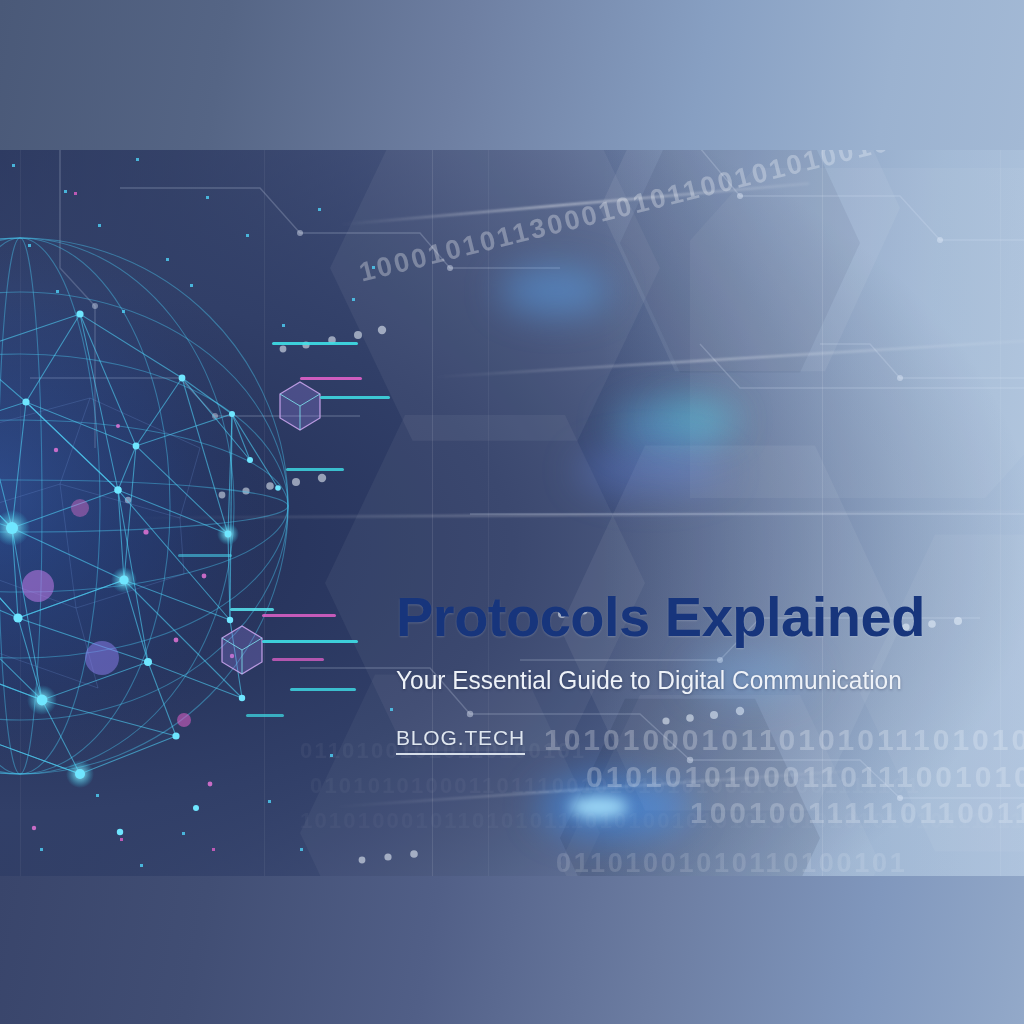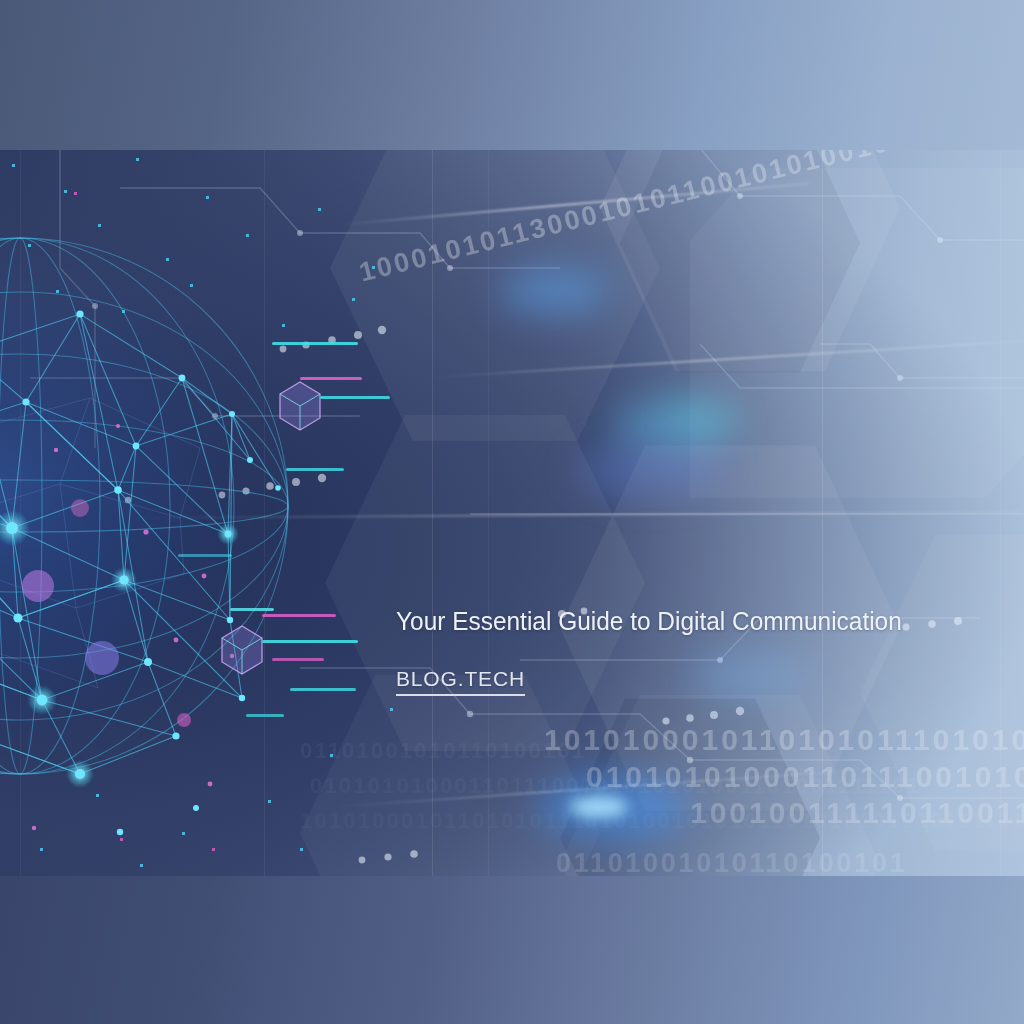--- a/index.html
+++ b/index.html
@@ -362,20 +362,21 @@
           <rect x="212" y="700" width="3" height="3"></rect>
         <rect x="120" y="690" width="3" height="3"></rect>
       </g>
     </svg>
 
     <div style="position:absolute;left:600px;top:0;width:424px;height:730px;
                 background:linear-gradient(90deg,rgba(200,218,240,0) 0%,rgba(205,222,242,.22) 60%,rgba(210,226,244,.30) 100%);
                 pointer-events:none;"></div>
 
     <div id="textblock">
+      <h1 id="title">Protocols Explained</h1>
       <p id="subtitle">Your Essential Guide to Digital Communication</p>
       <a id="brand" href="#">BLOG.TECH</a>
     </div>
 
   </div>
 
   <div class="band band-top"></div>
   <div class="band band-bottom"></div>
 
 </div>

